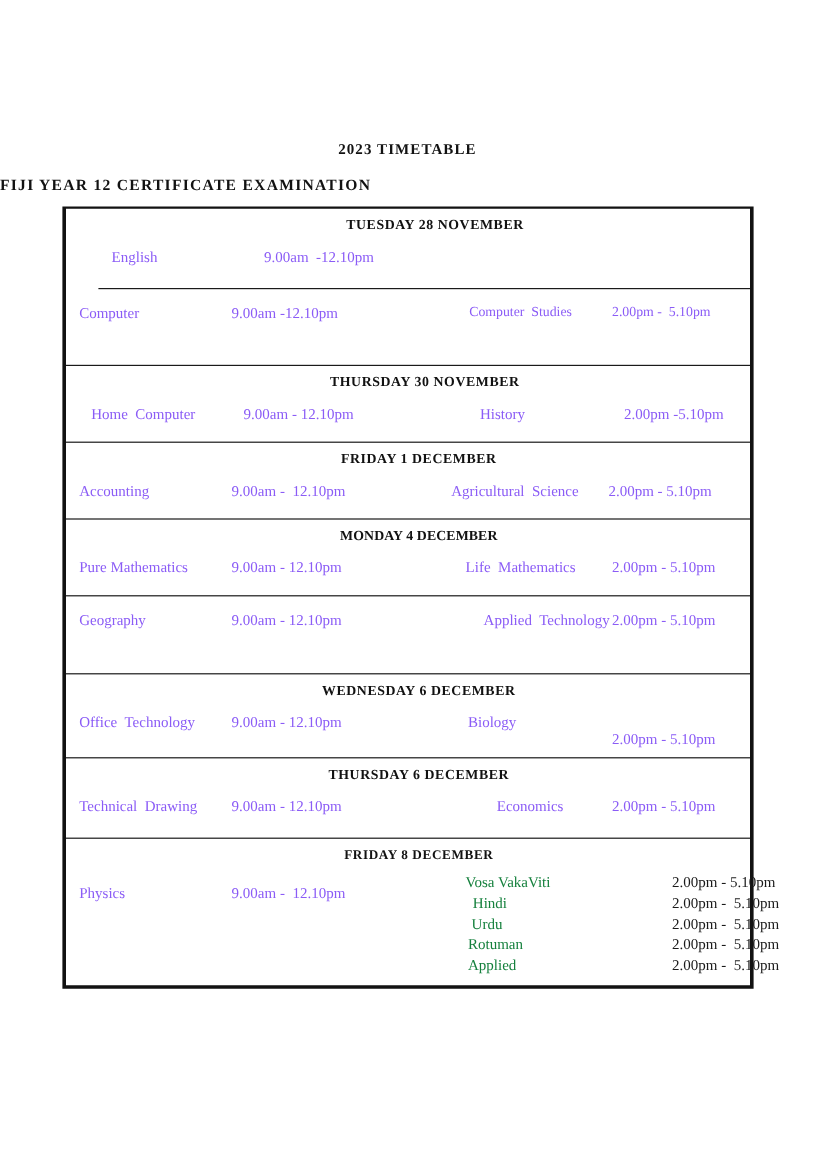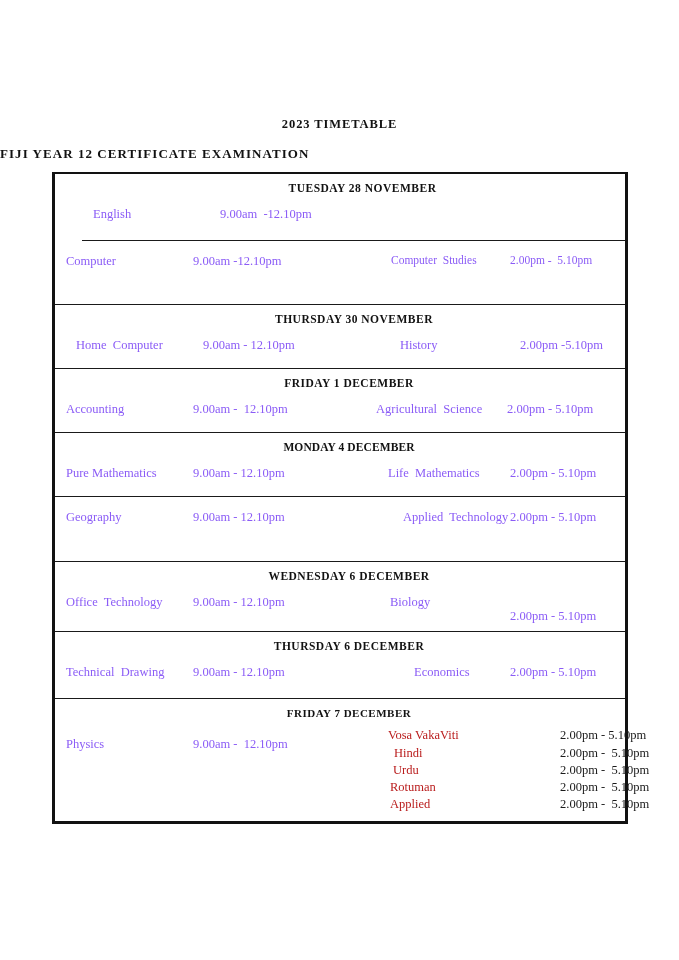--- a/index.html
+++ b/index.html
@@ -109,21 +109,21 @@
   }
   .lang-row {
     position: relative;
     height: 17px;
   }
   .lang-name {
     position: absolute;
     left: 0;
     top: 0;
     font-size: 12.5px;
-    color: #b91c1c;
+    color: #15803d;
     white-space: pre;
     line-height: 1;
   }
   .lang-time {
     position: absolute;
     left: 172px;
     top: 0;
     font-size: 12.5px;
     color: #1a1a1a;
     white-space: pre;
@@ -211,21 +211,21 @@
       <div class="day-heading">THURSDAY  6 DECEMBER</div>
       <div class="exam-row">
         <div class="cell subject-am">Technical  Drawing</div>
         <div class="cell time-am">9.00am - 12.10pm</div>
         <div class="cell subject-pm" style="left:335px;margin-left:24px;">Economics</div>
         <div class="cell time-pm" style="left:455px;">2.00pm - 5.10pm</div>
       </div>
     </div>
 
     <div class="day-block" style="height:122px;">
-      <div class="day-heading" style="font-size:11px;">FRIDAY  7 DECEMBER</div>
+      <div class="day-heading" style="font-size:11px;">FRIDAY  8 DECEMBER</div>
       <div class="exam-row" style="height:100px;">
         <div class="cell subject-am" style="top:19px;">Physics</div>
         <div class="cell time-am" style="top:19px;">9.00am -  12.10pm</div>
 
         <div class="lang-list">
           <div class="lang-row" style="height:18px;">
             <span class="lang-name">Vosa VakaViti</span>
             <span class="lang-time">2.00pm - 5.10pm</span>
           </div>
           <div class="lang-row" style="height:17px;">

